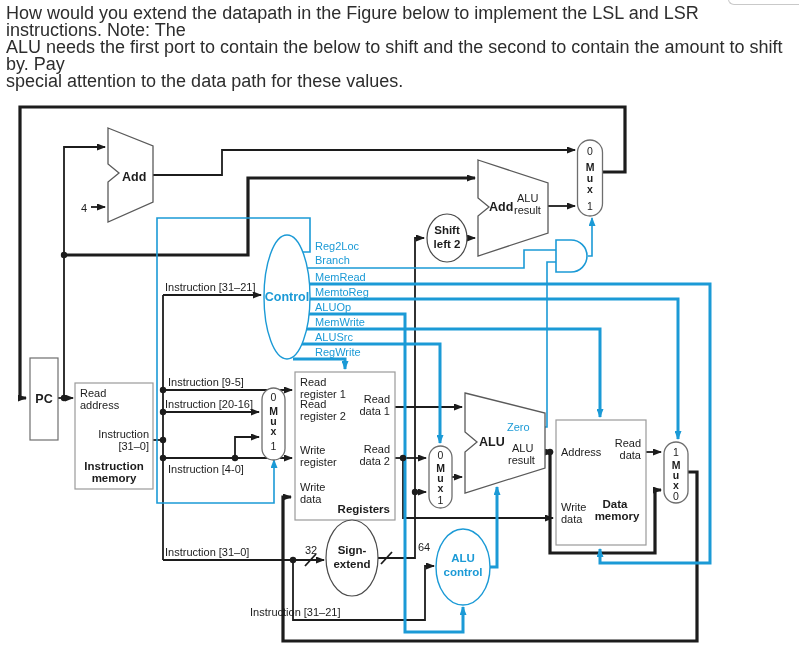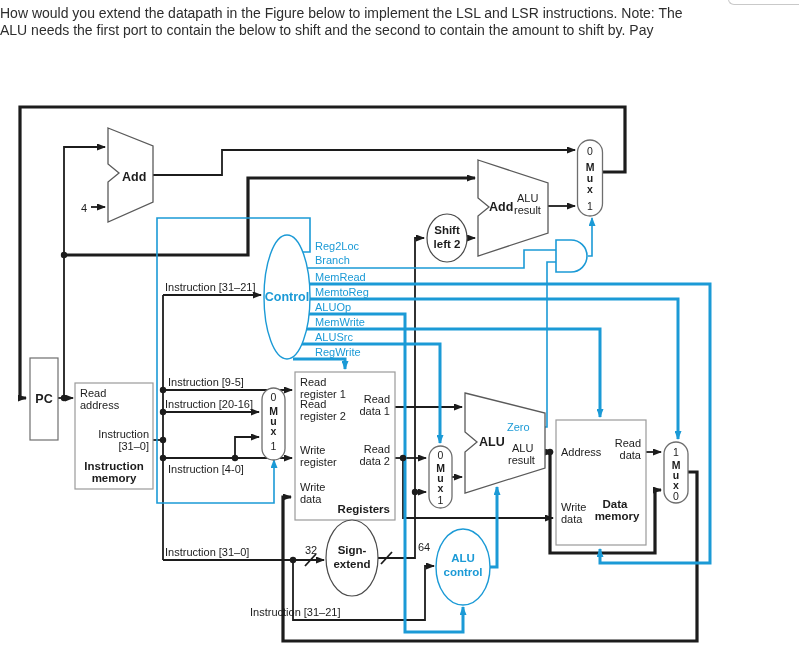--- a/index.html
+++ b/index.html
@@ -1,19 +1,19 @@
 <!DOCTYPE html>
 <html><head>
 <meta charset="utf-8">
 <style>
   html,body{margin:0;padding:0;background:#fff;}
   #screen{position:relative;width:799px;height:656px;background:#ffffff;overflow:hidden;
           font-family:"Liberation Sans",sans-serif;}
-  #question{position:absolute;left:0;top:5px;width:780px;color:#2d2d2d;
-            font-size:14px;line-height:17px;}
+  #question{position:absolute;left:6px;top:5px;width:780px;color:#2d2d2d;
+            font-size:18px;line-height:17px;}
   #top-fragment{position:absolute;left:728px;top:-3px;width:71px;height:7px;
             border-left:1px solid #c9c9c9;border-bottom:1px solid #c9c9c9;
             border-bottom-left-radius:6px;}
   svg{position:absolute;left:0;top:0;}
   
   .k  {stroke:#1c1c1c;stroke-width:1.8;fill:none;}
   .kt {stroke:#1c1c1c;stroke-width:3.2;fill:none;}
   .b  {stroke:#1b9ad6;stroke-width:1.6;fill:none;}
   .bt {stroke:#1b9ad6;stroke-width:3;fill:none;}
   
@@ -37,20 +37,21 @@
 </style>
 </head>
 <body>
 
 <div id="screen">
   <div id="top-fragment"></div>
 
   <div id="question">
     <div>How would you extend the datapath in the Figure below to implement the LSL and LSR instructions.  Note: The</div>
     <div>ALU needs the first port to contain the below to shift and the second to contain the amount to shift by. Pay</div>
+    <div>special attention to the data path for these values.</div>
   </div>
 
   <svg width="799" height="656" viewBox="0 0 799 656">
     <defs>
       <marker id="ab" markerWidth="9" markerHeight="7" refX="8" refY="3.5" orient="auto" markerUnits="userSpaceOnUse">
         <path d="M0,0 L9,3.5 L0,7 Z" fill="#1c1c1c"></path>
       </marker>
       <marker id="abl" markerWidth="9" markerHeight="7" refX="8" refY="3.5" orient="auto" markerUnits="userSpaceOnUse">
         <path d="M0,0 L9,3.5 L0,7 Z" fill="#1b9ad6"></path>
       </marker>

